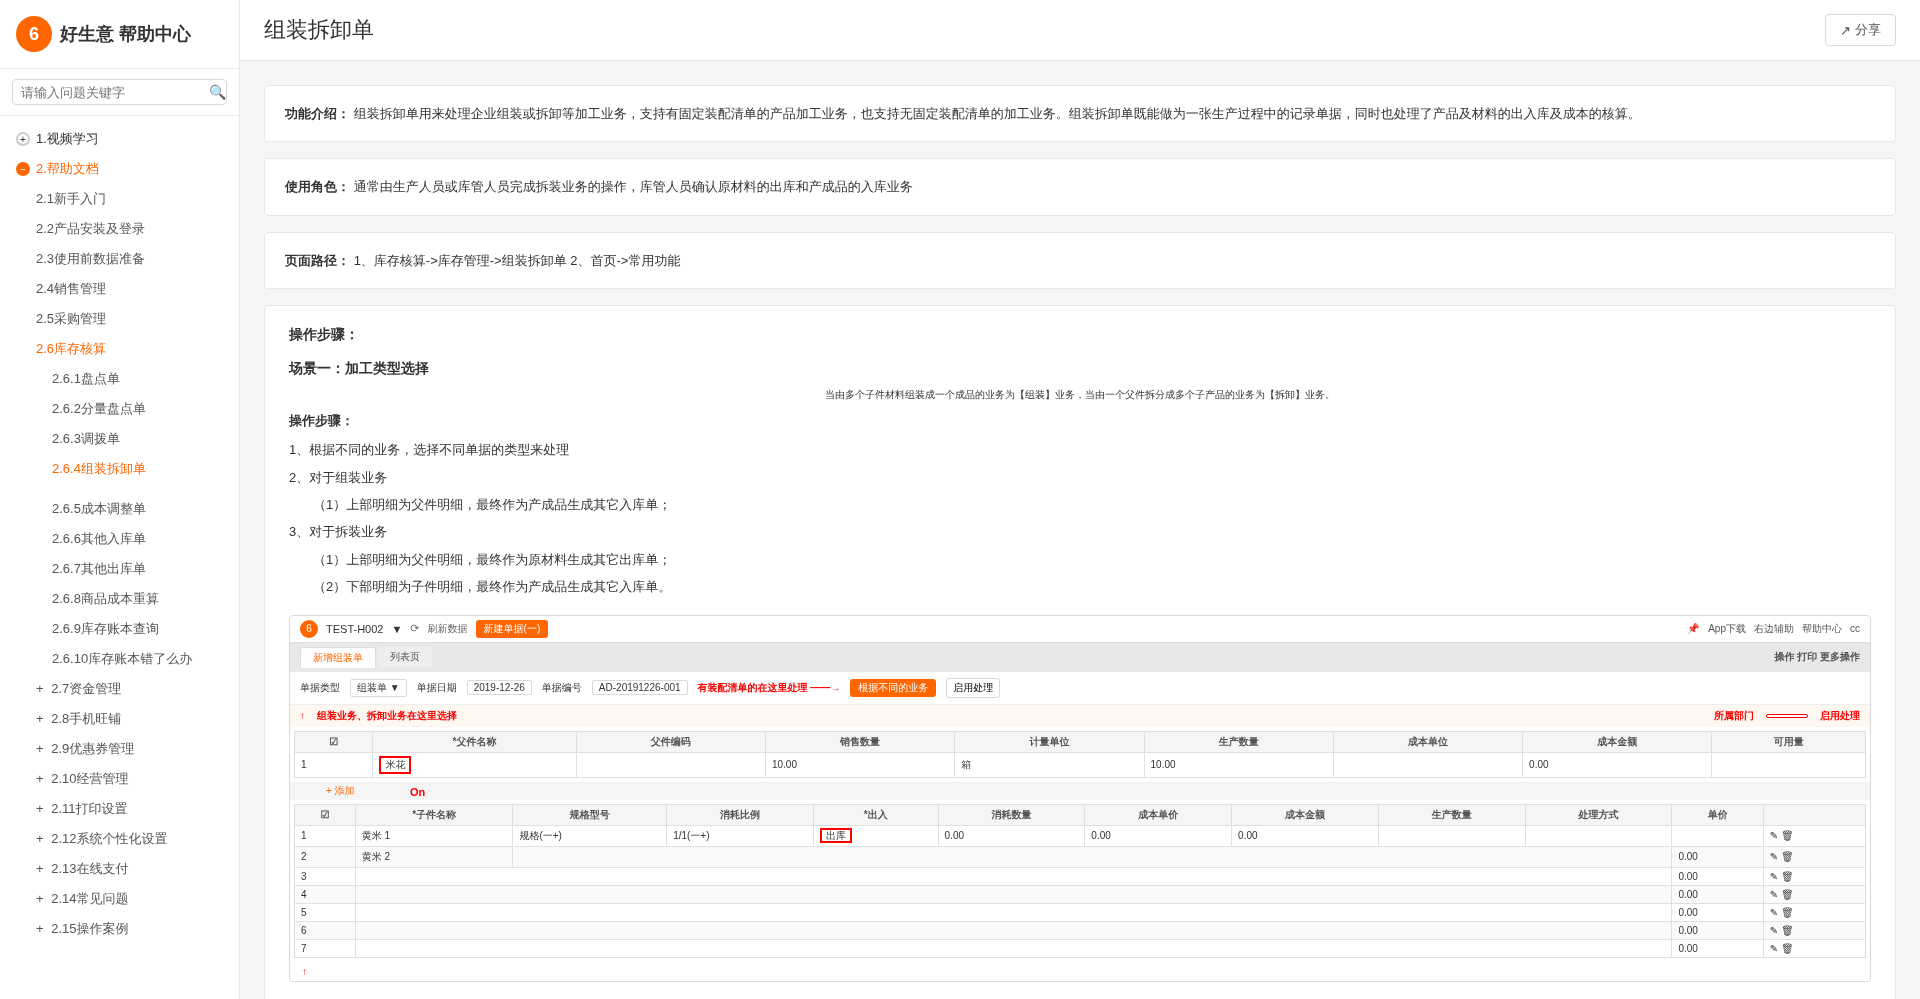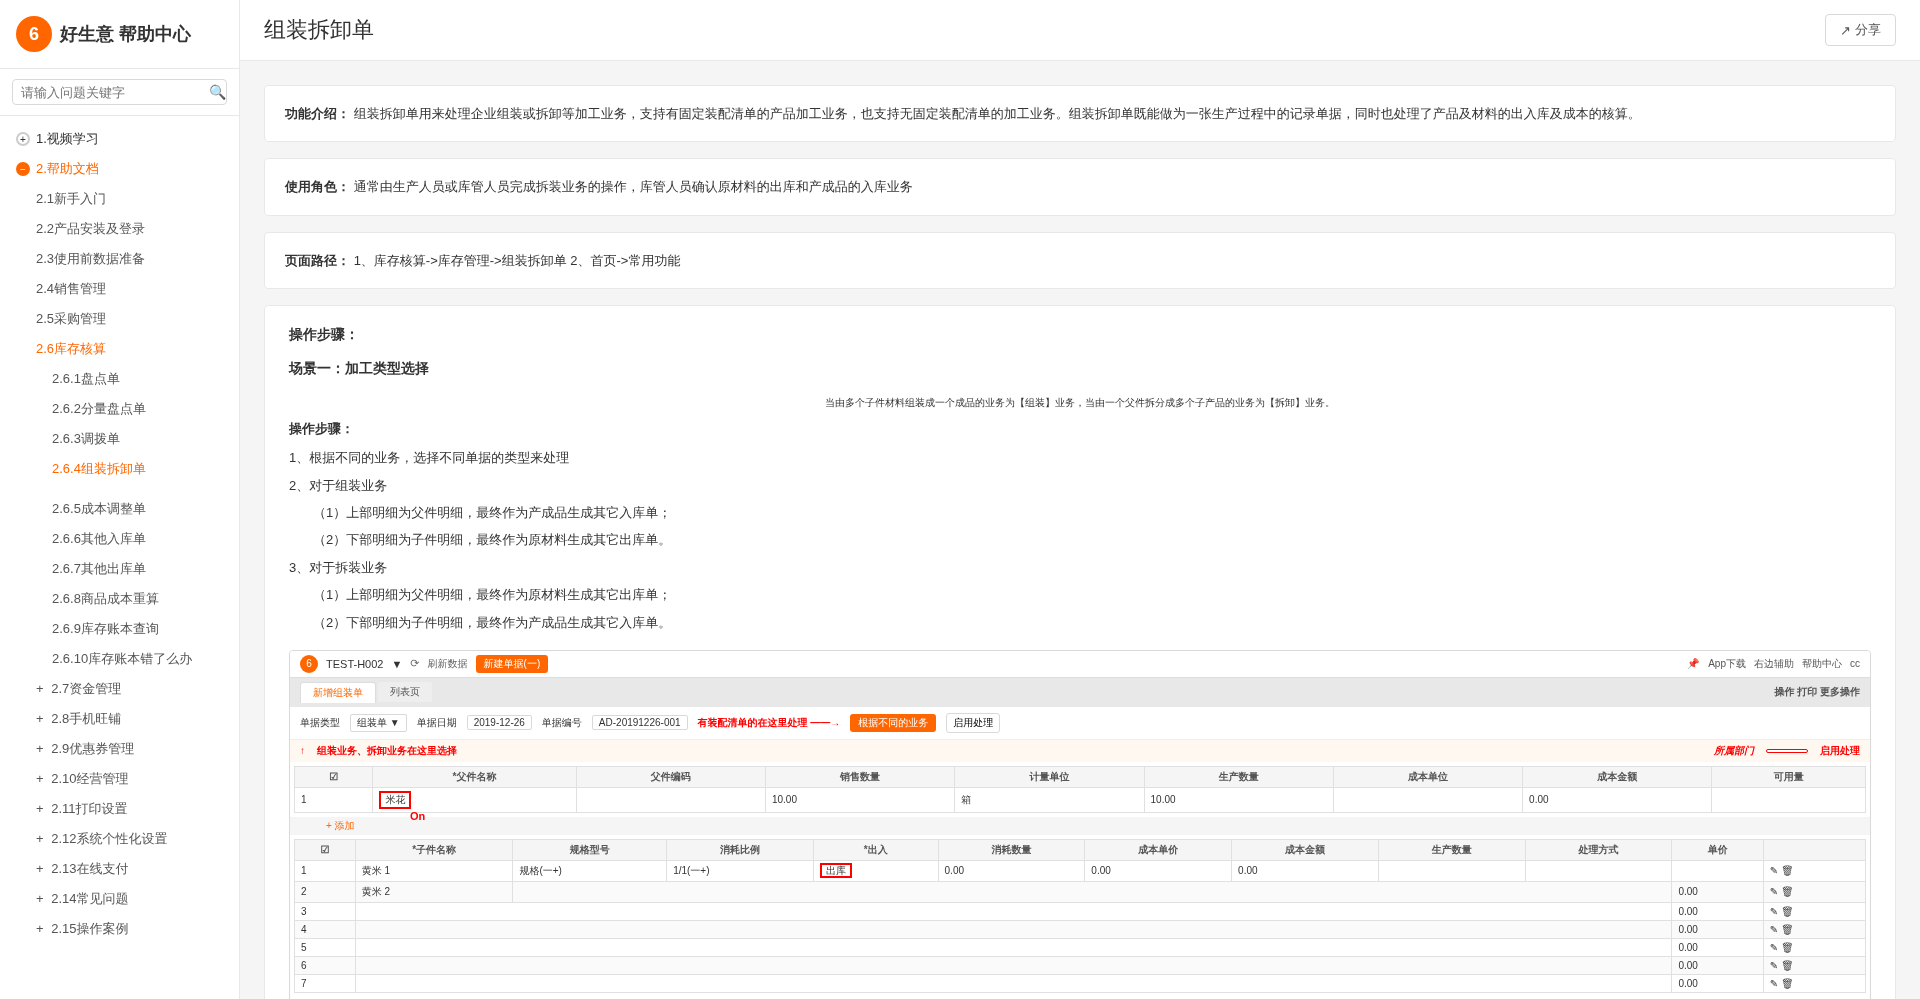--- a/index.html
+++ b/index.html
@@ -156,21 +156,21 @@
     .section-title {
       font-size: 14px;
       font-weight: bold;
       color: #333;
       margin-bottom: 10px;
     }
     .scenario-title {
       font-size: 14px;
       font-weight: bold;
       color: #333;
-      margin: 16px 0 16px;
+      margin: 16px 0 8px;
     }
     .desc-text {
       font-size: 10px;
       color: #333;
       line-height: 1.8;
       margin-bottom: 8px;
       text-align: center;
     }
     .steps-list {
       font-size: 13px;
@@ -359,21 +359,20 @@
 
     <div class="content-area">
       <div class="section-title">操作步骤：</div>
       <div class="scenario-title">场景一：加工类型选择</div>
       <div class="desc-text">当由多个子件材料组装成一个成品的业务为【组装】业务，当由一个父件拆分成多个子产品的业务为【拆卸】业务。</div>
       <div class="steps-label" style="font-weight:bold;margin-bottom:8px;font-size:13px;">操作步骤：</div>
       <ul class="steps-list">
         <li>1、根据不同的业务，选择不同单据的类型来处理</li>
         <li>2、对于组装业务</li>
         <li class="sub-list">（1）上部明细为父件明细，最终作为产成品生成其它入库单；</li>
-        <li class="sub-list">（2）下部明细为子件明细，最终作为原材料生成其它出库单。</li>
         <li>3、对于拆装业务</li>
         <li class="sub-list">（1）上部明细为父件明细，最终作为原材料生成其它出库单；</li>
         <li class="sub-list">（2）下部明细为子件明细，最终作为产成品生成其它入库单。</li>
       </ul>
 
       <div class="screenshot-area" style="margin-top:16px;">
         <div style="position:relative;">
 
           <div style="background:#fff;border-bottom:1px solid #ddd;padding:4px 10px;display:flex;align-items:center;gap:8px;font-size:11px;">
             <span style="background:#f60;color:#fff;border-radius:50%;width:18px;height:18px;display:inline-flex;align-items:center;justify-content:center;font-size:10px;">6</span>
@@ -407,21 +406,21 @@
 
             <span style="color:#f00;font-weight:bold;font-size:10px;">有装配清单的在这里处理 ——→</span>
             <button style="background:#f60;color:#fff;border:none;border-radius:3px;padding:2px 8px;font-size:10px;">根据不同的业务</button>
             <button style="background:#fff;border:1px solid #d9d9d9;border-radius:3px;padding:2px 6px;font-size:10px;">启用处理</button>
           </div>
 
           <div style="background:#fff8f0;padding:4px 10px;font-size:10px;color:#f00;font-weight:bold;display:flex;align-items:center;gap:12px;">
             <span style="color:#f00;">↑</span>
             <span>组装业务、拆卸业务在这里选择</span>
             <div style="flex:1;"></div>
-            <span style="color:#f00;font-size:10px;font-style:italic;">所属部门</span>
+            <span style="color:#f00;font-size:10px;">所属部门</span>
             <span style="border:1px solid #f00;border-radius:2px;padding:1px 20px;background:#fff;"></span>
             <span style="color:#f00;font-weight:bold;">启用处理</span>
           </div>
 
           <div style="background:#fff;padding:0 4px;overflow-x:auto;">
             <table class="mock-table" style="margin:4px 0;font-size:10px;">
               <thead>
                 <tr>
                   <th>☑</th>
                   <th>*父件名称</th>
@@ -529,18 +528,18 @@
                   <td>✎ 🗑</td>
                 </tr>
               </tbody>
             </table>
 
             <div style="color:#f00;font-weight:bold;font-size:10px;padding:4px 8px;">
               ↑ 
             </div>
           </div>
 
-          <div style="position:absolute;top:159px;left:120px;color:#f00;font-weight:bold;font-size:11px;">On</div>
+          <div style="position:absolute;top:170px;left:120px;color:#f00;font-weight:bold;font-size:11px;">On</div>
         </div>
       </div>
     </div>
   </div>
 </div>
 
 </body></html>

